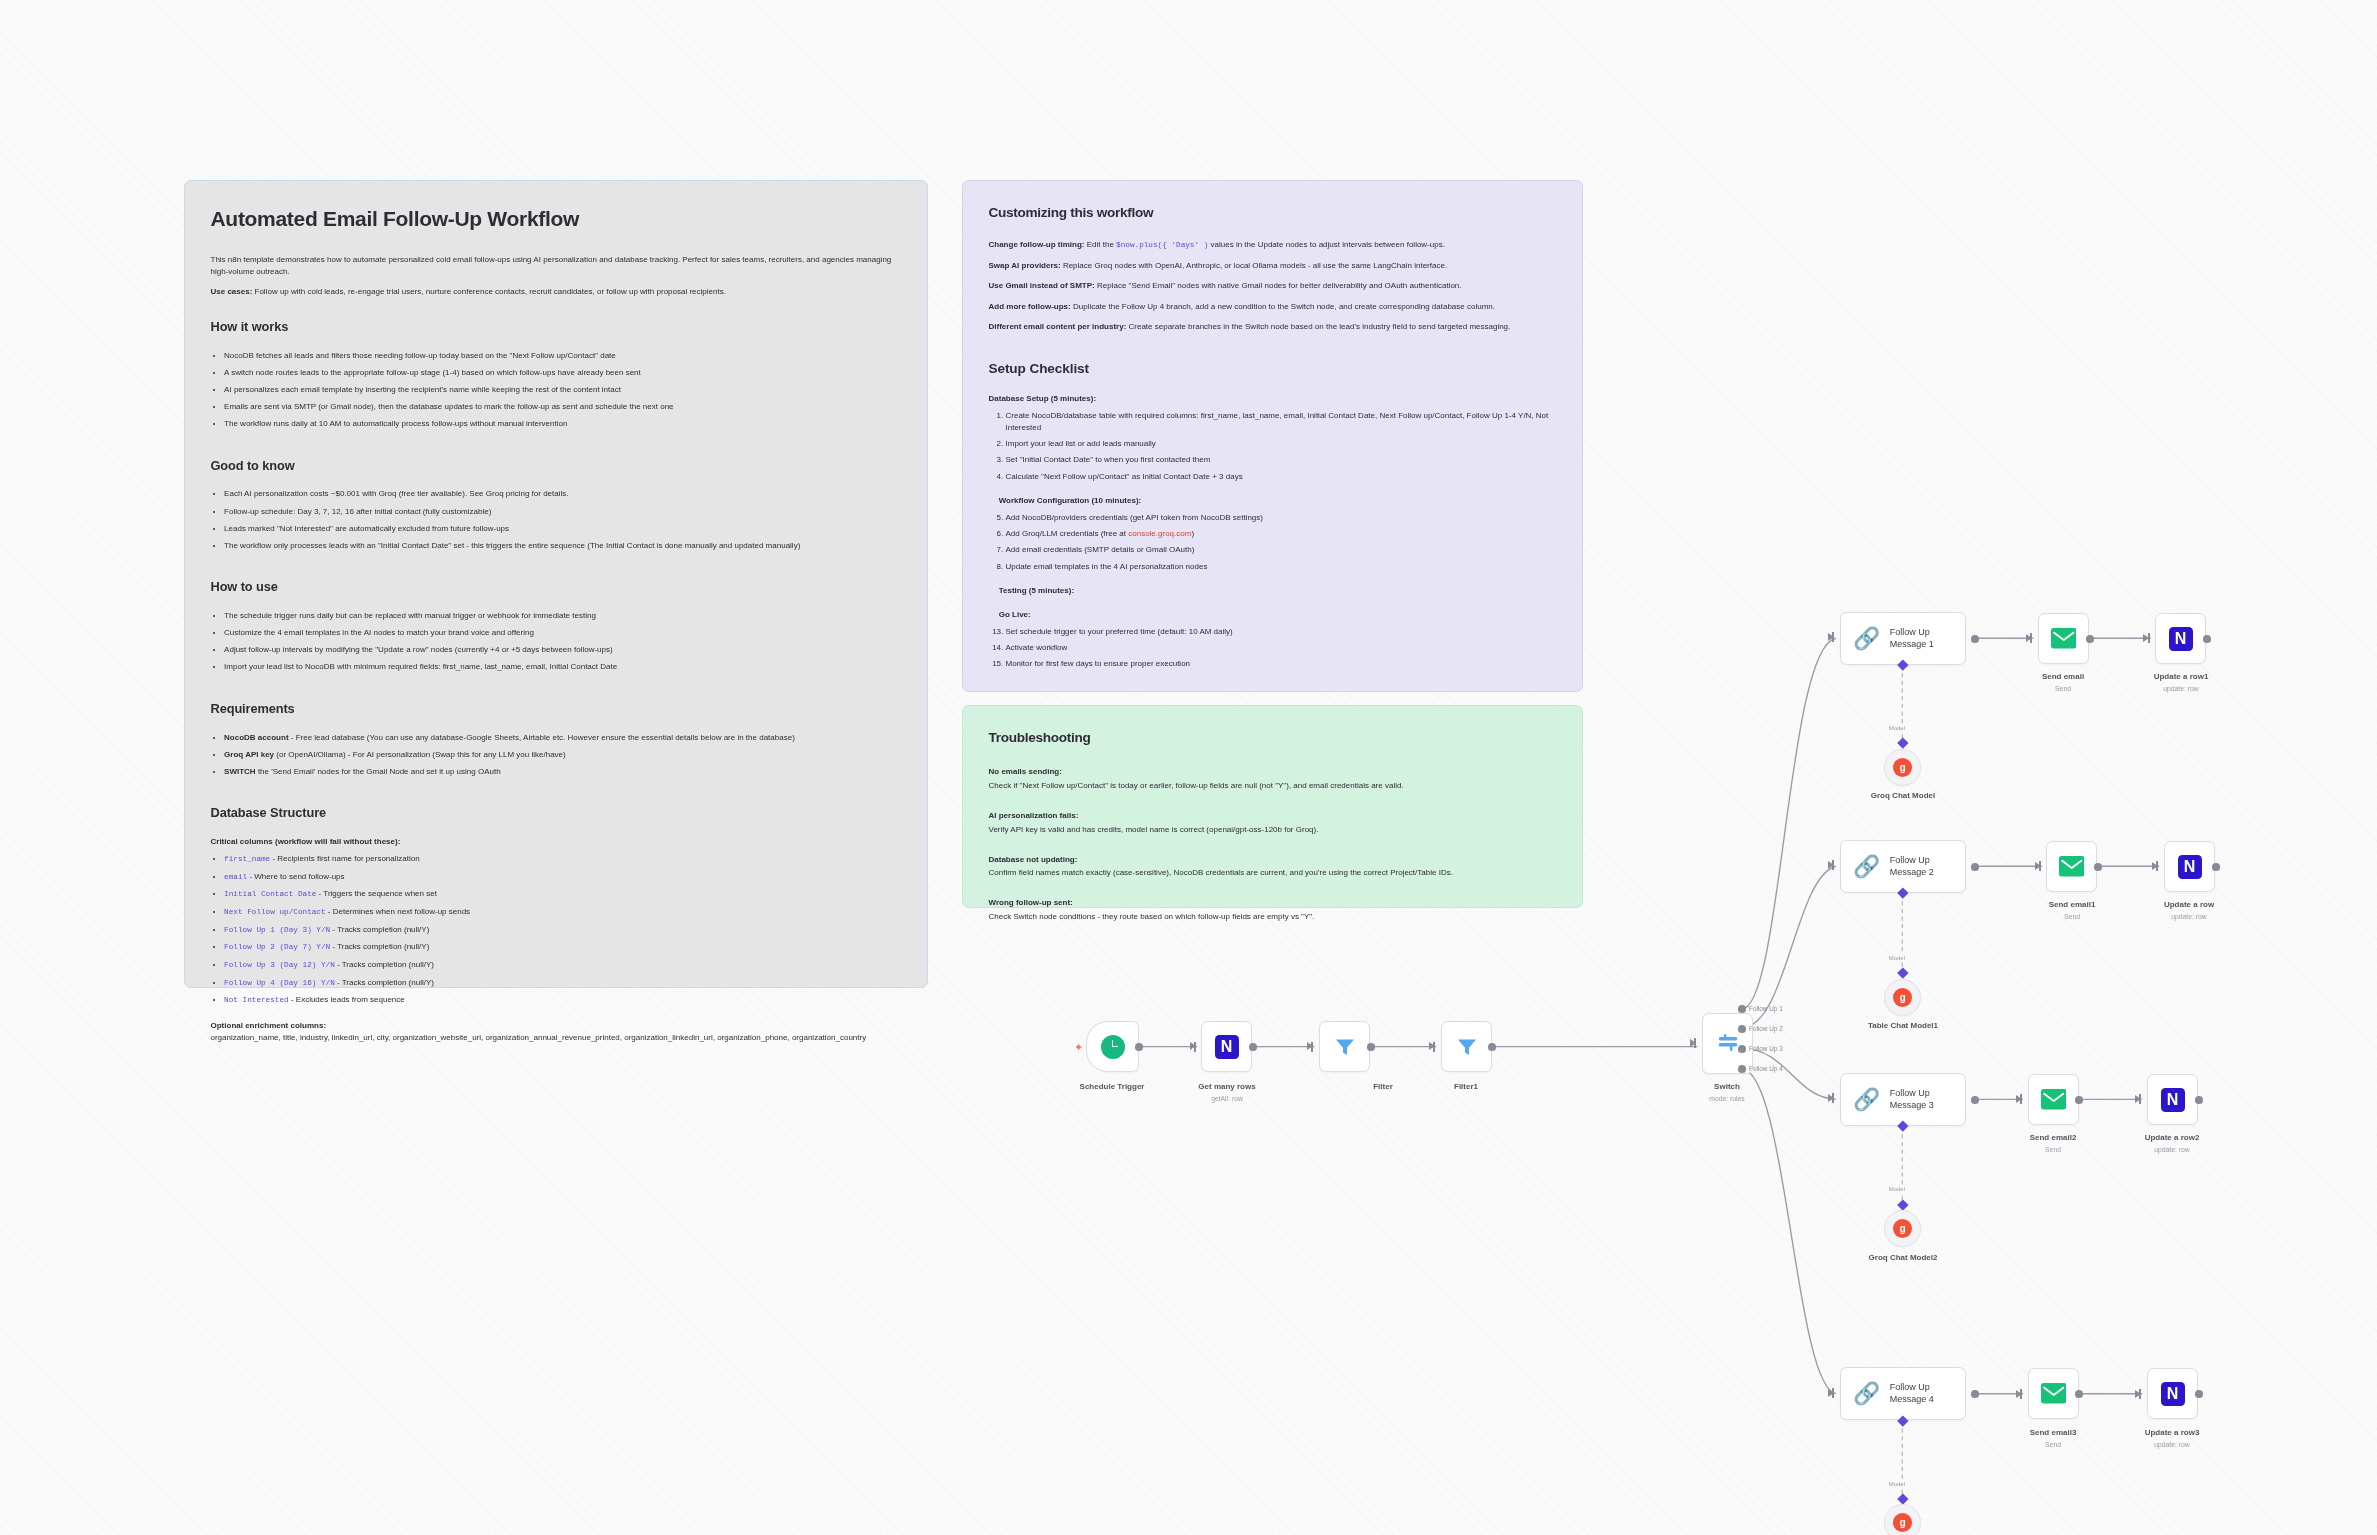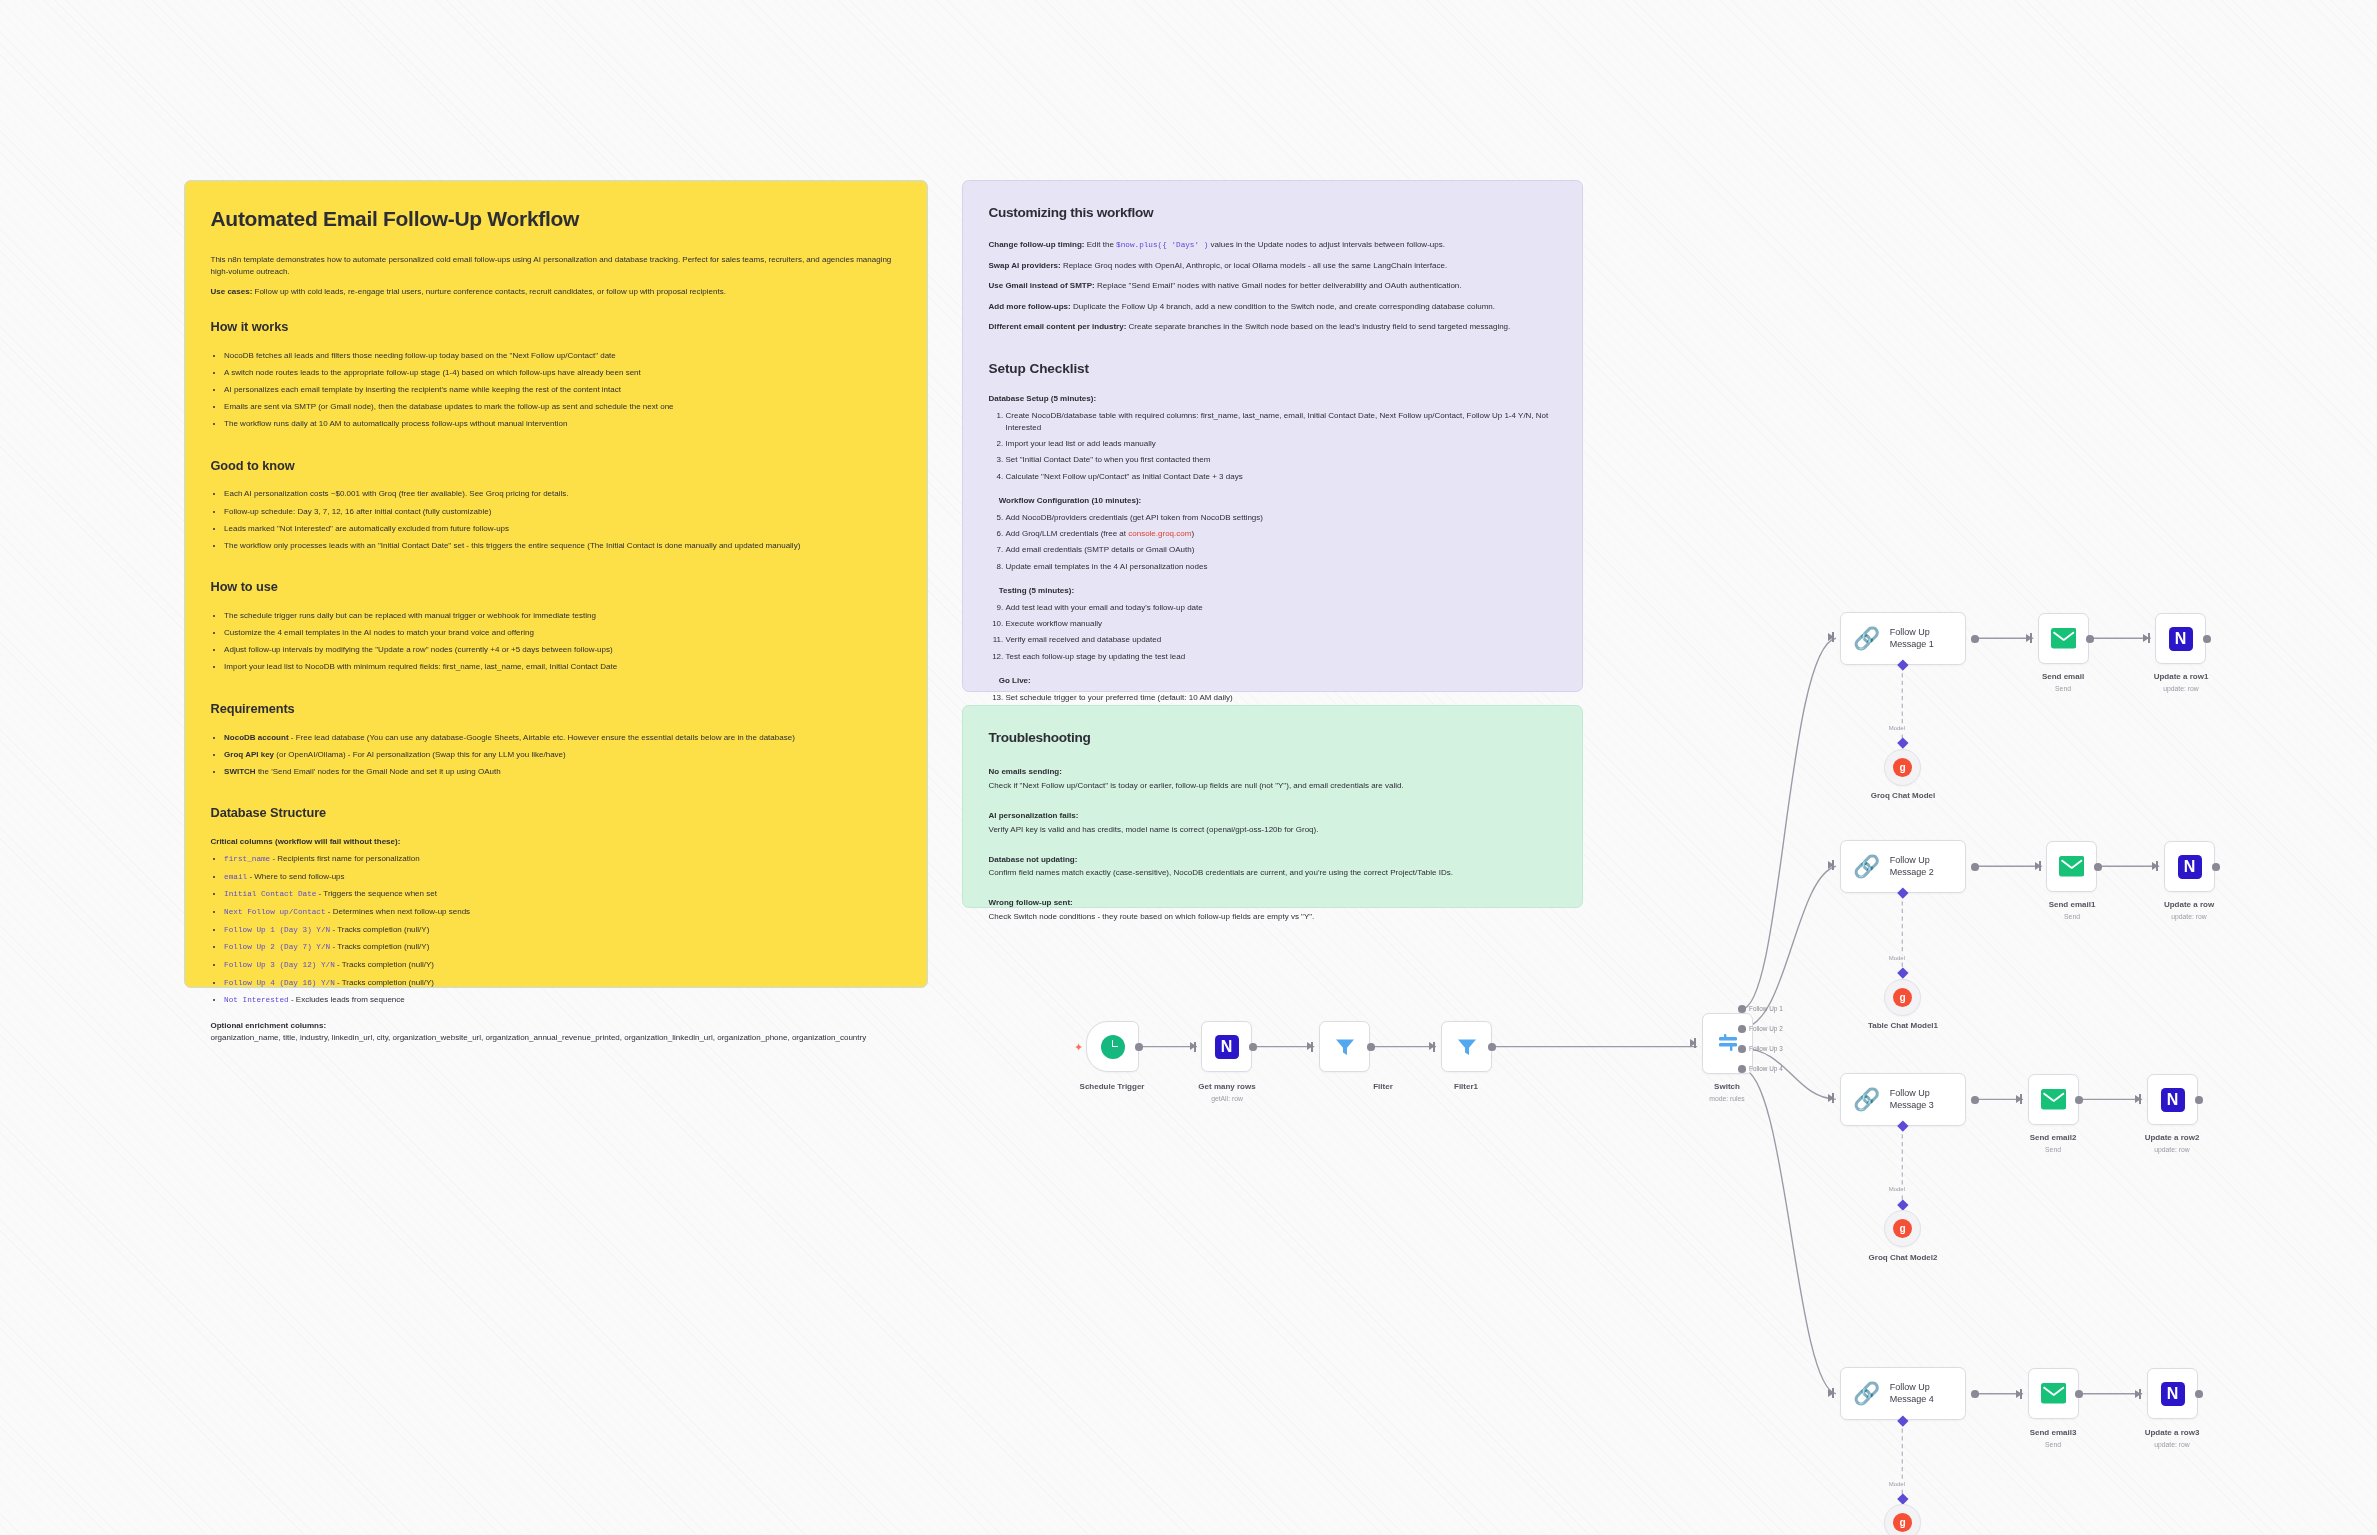--- a/index.html
+++ b/index.html
@@ -22,21 +22,21 @@
   }
   #canvas { position:absolute; inset:0; }
 
   
   .sticky {
     position: absolute;
     border-radius: 6.8px;
     padding: 22px 25.5px 25.5px 25.5px;
     line-height: 1.5;
   }
-  .sticky.blue   { background:#fde047; border:0.9px solid #c3dcee; }
+  .sticky.blue   { background:#e5e5e5; border:0.9px solid #c3dcee; }
   .sticky.purple { background:#e7e4f5; border:0.9px solid #d6d2ec; }
   .sticky.green  { background:#d4f2e0; border:0.9px solid #bfe9d2; }
 
   .sticky h1 { font-size: 21px; margin: 0 0 19px 0; font-weight: 700; letter-spacing:-0.3px; }
   .sticky h2 { font-size: 12.8px; margin: 25.5px 0 13.6px 0; font-weight: 700; letter-spacing:-0.1px;}
   .sticky h2.first { margin-top: 19px; }
   .sticky p  { font-size: 8px; margin: 0 0 8.5px 0; }
   .sticky ul { margin: 0 0 3.4px 0; padding-left: 13.6px; }
   .sticky li { font-size: 8px; margin: 0 0 5.1px 0; }
   .sticky ol { margin: 0 0 3.4px 0; padding-left: 17px; }
@@ -226,26 +226,20 @@
 
     <div class="sub-head indent">Workflow Configuration (10 minutes):</div>
     <ol start="5">
       <li>Add NocoDB/providers credentials (get API token from NocoDB settings)</li>
       <li>Add Groq/LLM credentials (free at <span class="lnk-red">console.groq.com</span>)</li>
       <li>Add email credentials (SMTP details or Gmail OAuth)</li>
       <li>Update email templates in the 4 AI personalization nodes</li>
     </ol>
 
     <div class="sub-head indent">Testing (5 minutes):</div>
-    <ol start="9">
-      <li>Add test lead with your email and today's follow-up date</li>
-      <li>Execute workflow manually</li>
-      <li>Verify email received and database updated</li>
-      <li>Test each follow-up stage by updating the test lead</li>
-    </ol>
 
     <div class="sub-head indent">Go Live:</div>
     <ol start="13">
       <li>Set schedule trigger to your preferred time (default: 10 AM daily)</li>
       <li>Activate workflow</li>
       <li>Monitor for first few days to ensure proper execution</li>
     </ol>
   </div>
 
   <div class="sticky green" id="note-trouble">

